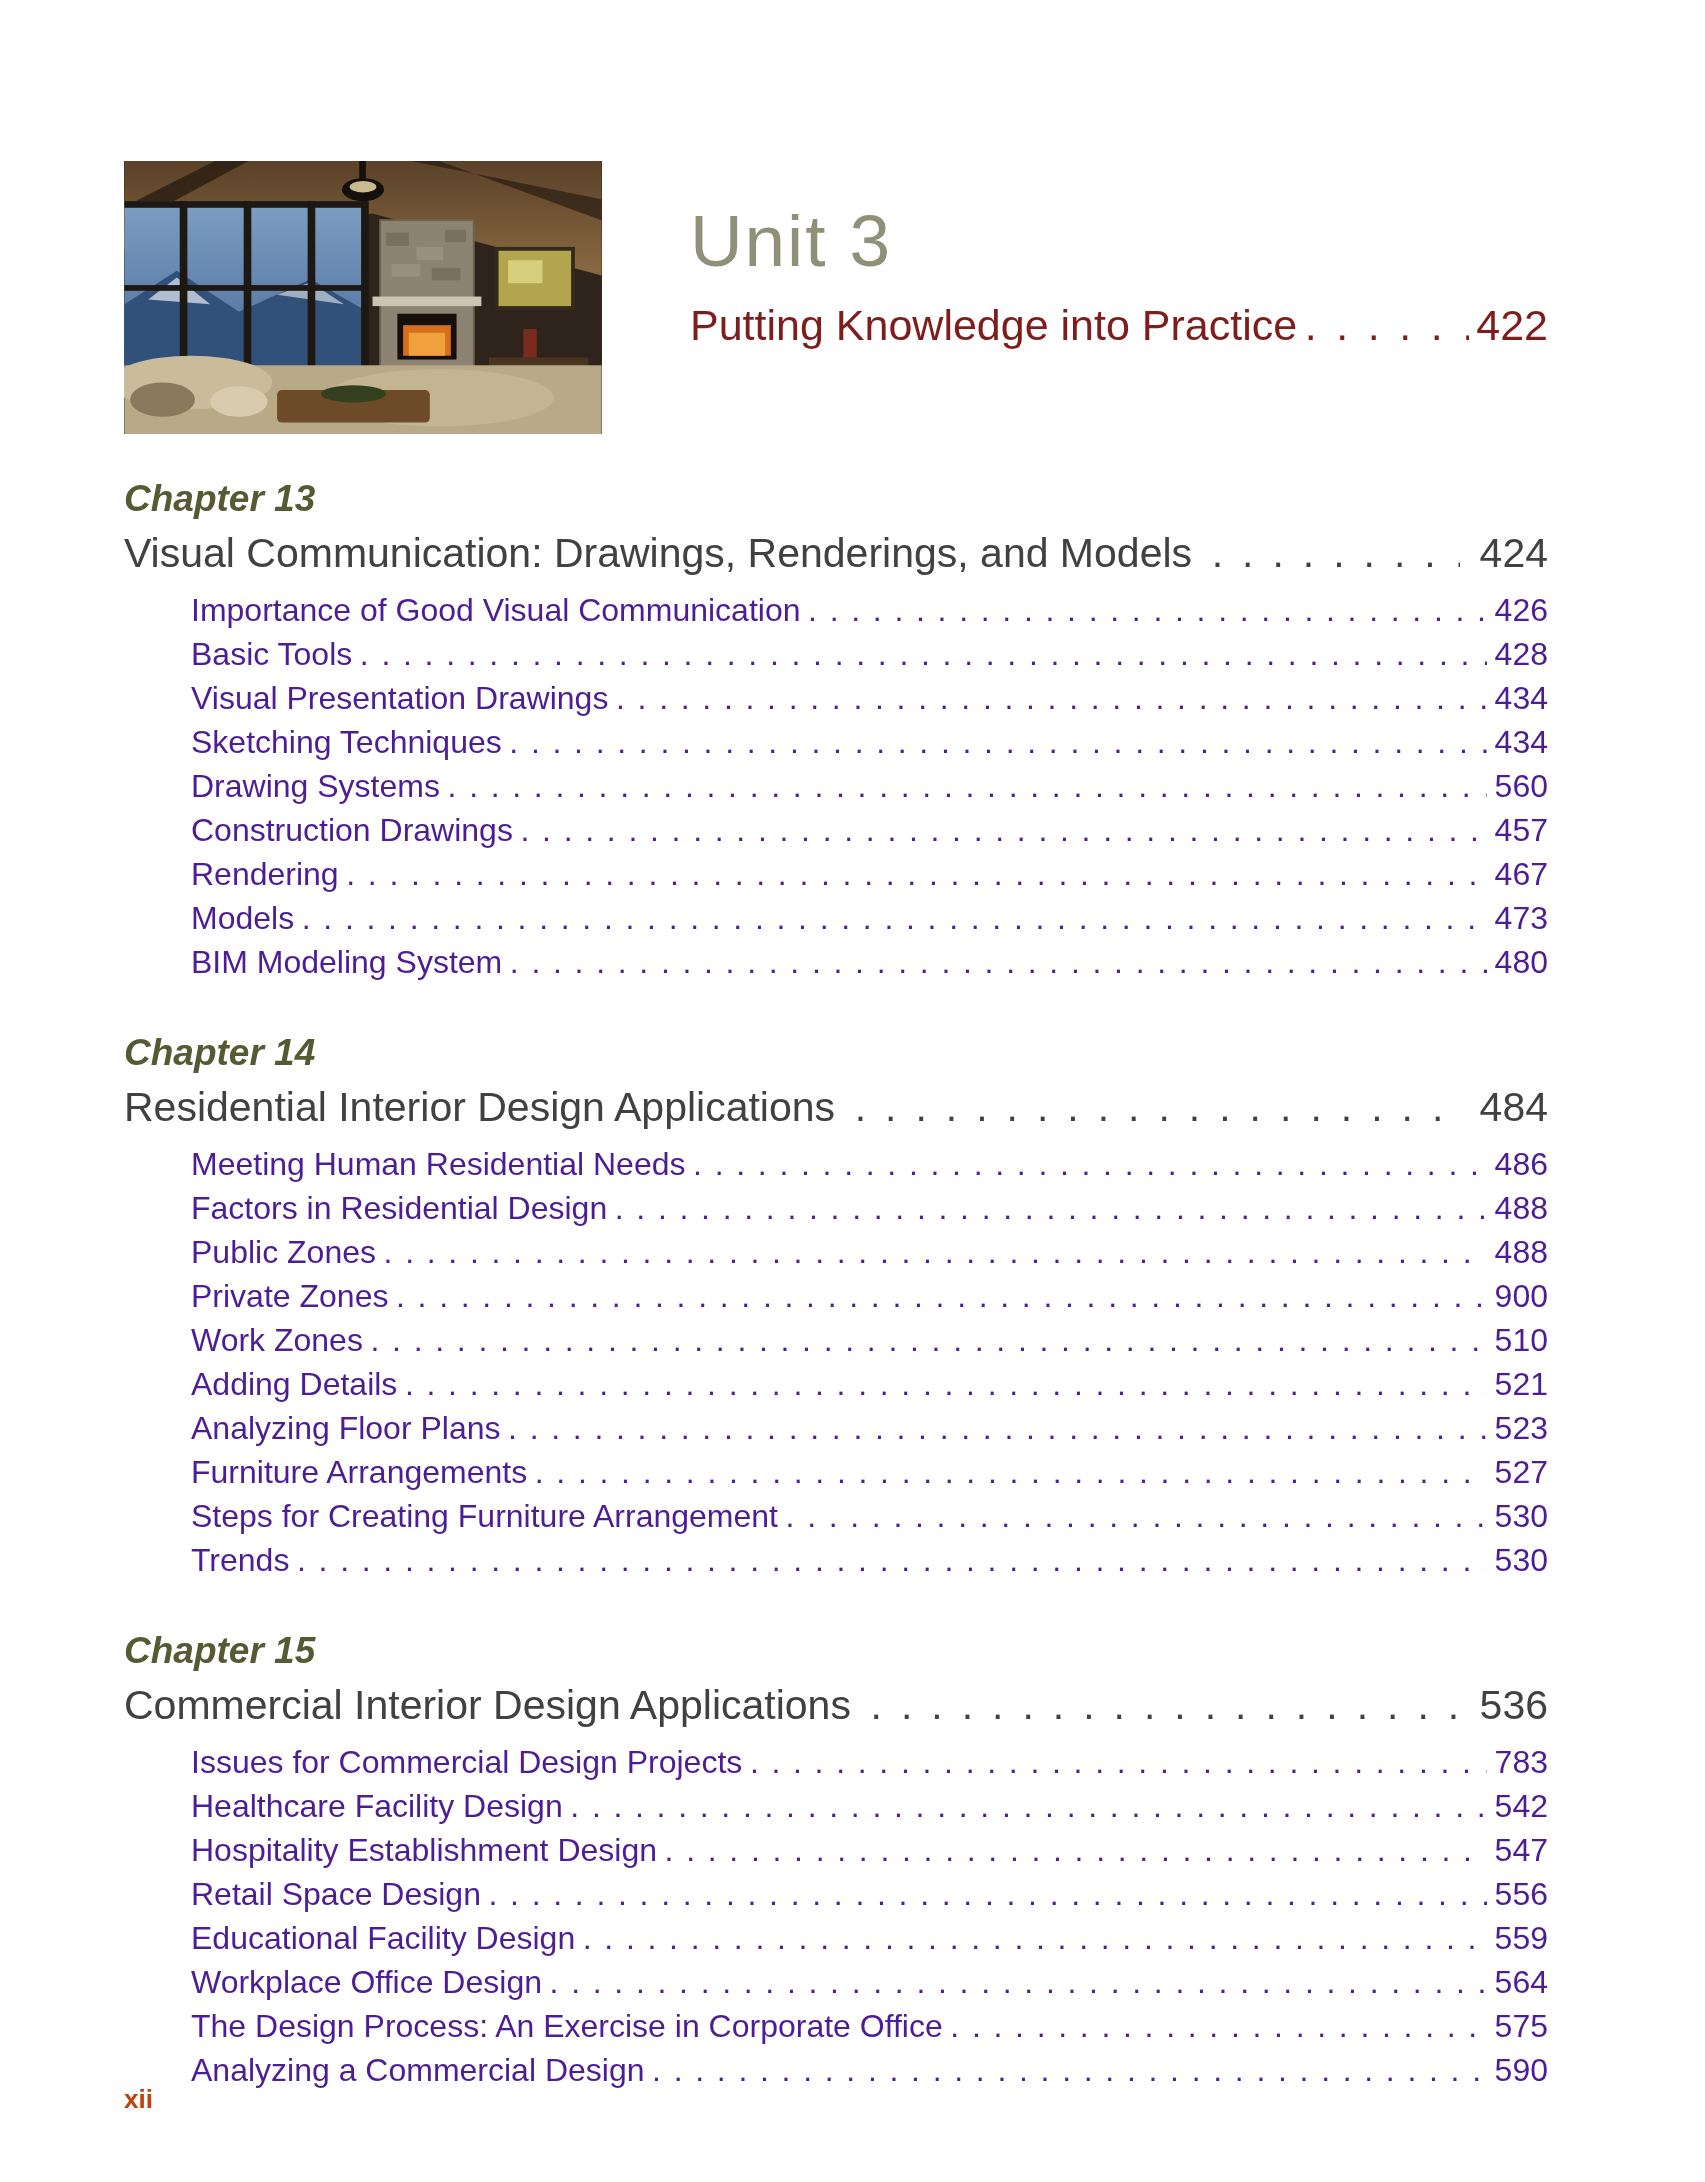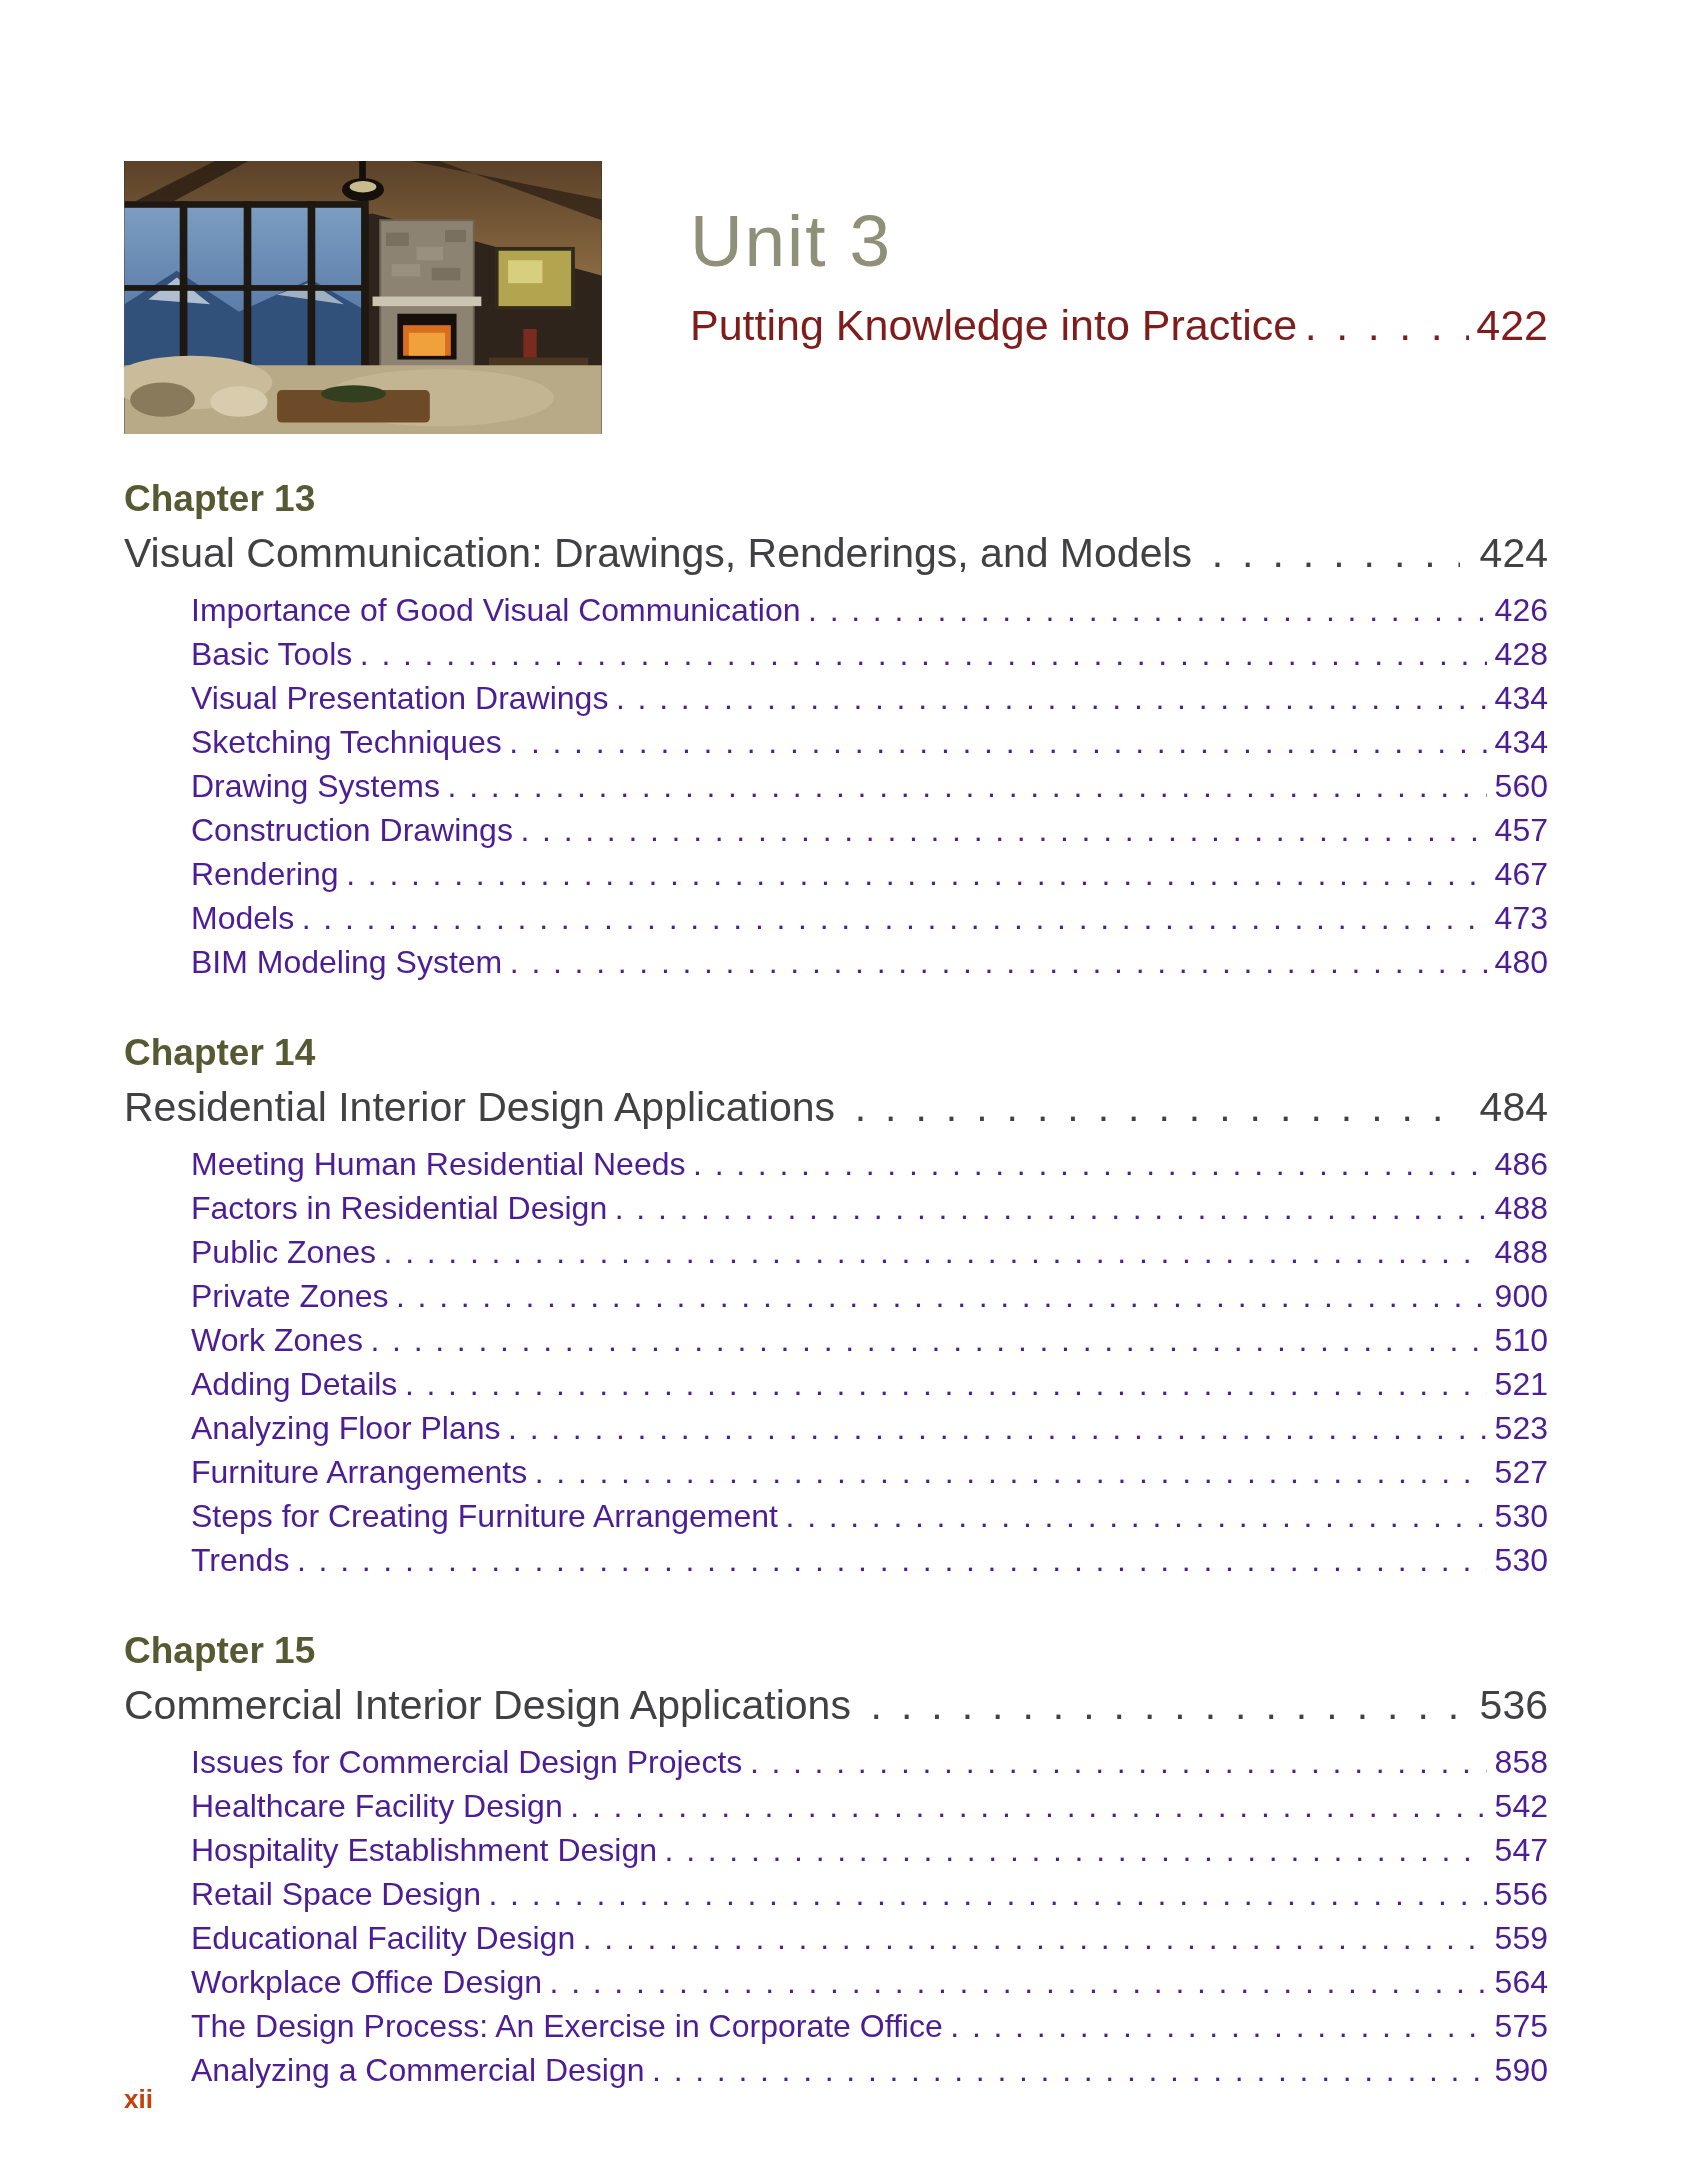--- a/index.html
+++ b/index.html
@@ -69,20 +69,21 @@
   .leader-big { letter-spacing: 3.8px; }
   .page-num { white-space: nowrap; }
 
   
   .chapter { margin-bottom: 48px; }
   .chapter-heading {
     font-size: 37px;
     font-weight: bold;
     color: var(--chapter-heading-color, #565a33);
     margin-bottom: 9.6px;
+    font-style: italic;
   }
   .chapter-title-row {
     font-size: 41px;
     color: #414042;
     margin-bottom: 11.5px;
     gap: 12px;
   }
   .section-row {
     font-size: 32px;
     line-height: 44px;
@@ -321,21 +322,21 @@
     <h2 class="chapter-heading">Chapter 15</h2>
     <div class="row chapter-title-row">
       <span class="entry-title">Commercial Interior Design Applications</span>
       <span class="leader leader-big">. . . . . . . . . . . . . . . . . . . . . . . . . . . . . . . . . . . . . . . . . . . . . . . . . . . . . . . . . . . . . . . . . . . . . . . . . . . . . . . . . . . . . . . . . . . . . . . . . . . . . . . . . . . . . . . . . . . . . . . . . . . . . . . . . . . . . . . . . . . . . . . . . . . . . . . . . . . . . . . . . . . . . . . . . . . . . . . . . . . . . . . . . . . . . . . . . . . . . . . . </span>
       <span class="page-num">536</span>
     </div>
     <div class="sections">
   <div class="row section-row">
     <span class="entry-title">Issues for Commercial Design Projects</span>
     <span class="leader">. . . . . . . . . . . . . . . . . . . . . . . . . . . . . . . . . . . . . . . . . . . . . . . . . . . . . . . . . . . . . . . . . . . . . . . . . . . . . . . . . . . . . . . . . . . . . . . . . . . . . . . . . . . . . . . . . . . . . . . . . . . . . . . . . . . . . . . . . . . . . . . . . . . . . . . . . . . . . . . . . . . . . . . . . . . . . . . . . . . . . . . . . . . . . . . . . . . . . . . . </span>
-    <span class="page-num">858</span>
+    <span class="page-num">783</span>
   </div>
 
   <div class="row section-row">
     <span class="entry-title">Healthcare Facility Design</span>
     <span class="leader">. . . . . . . . . . . . . . . . . . . . . . . . . . . . . . . . . . . . . . . . . . . . . . . . . . . . . . . . . . . . . . . . . . . . . . . . . . . . . . . . . . . . . . . . . . . . . . . . . . . . . . . . . . . . . . . . . . . . . . . . . . . . . . . . . . . . . . . . . . . . . . . . . . . . . . . . . . . . . . . . . . . . . . . . . . . . . . . . . . . . . . . . . . . . . . . . . . . . . . . . </span>
     <span class="page-num">542</span>
   </div>
 
   <div class="row section-row">
     <span class="entry-title">Hospitality Establishment Design</span>

